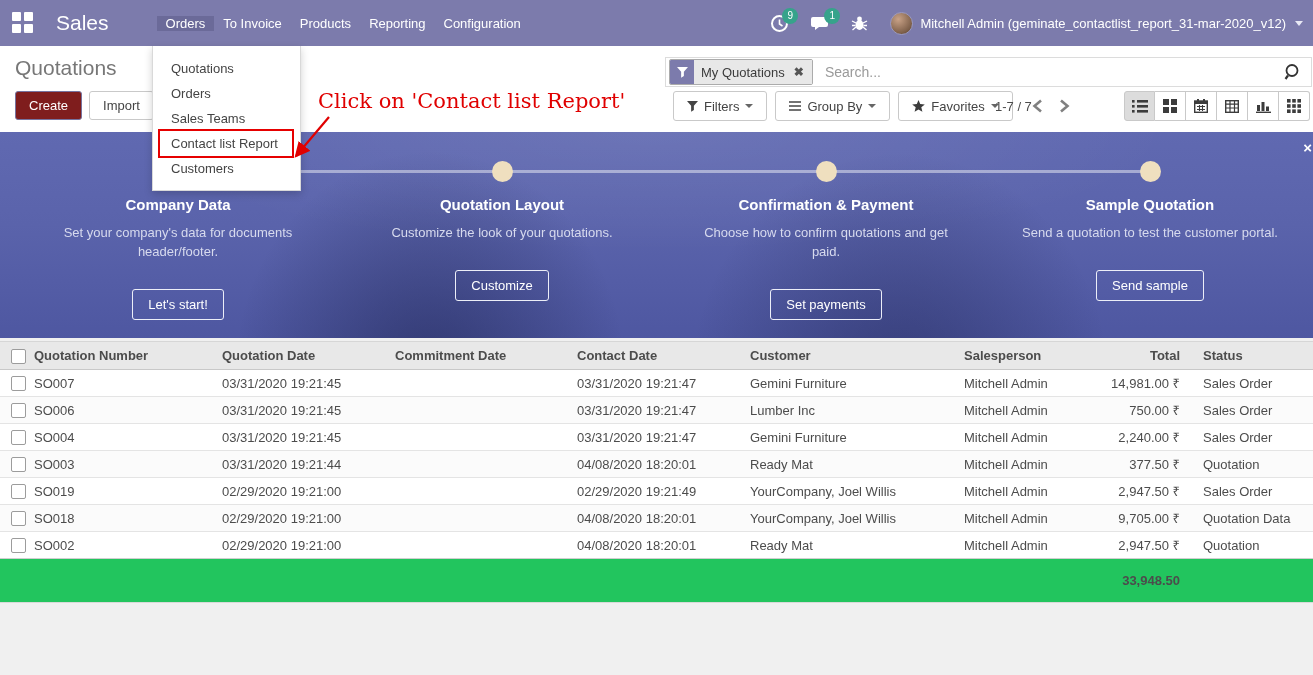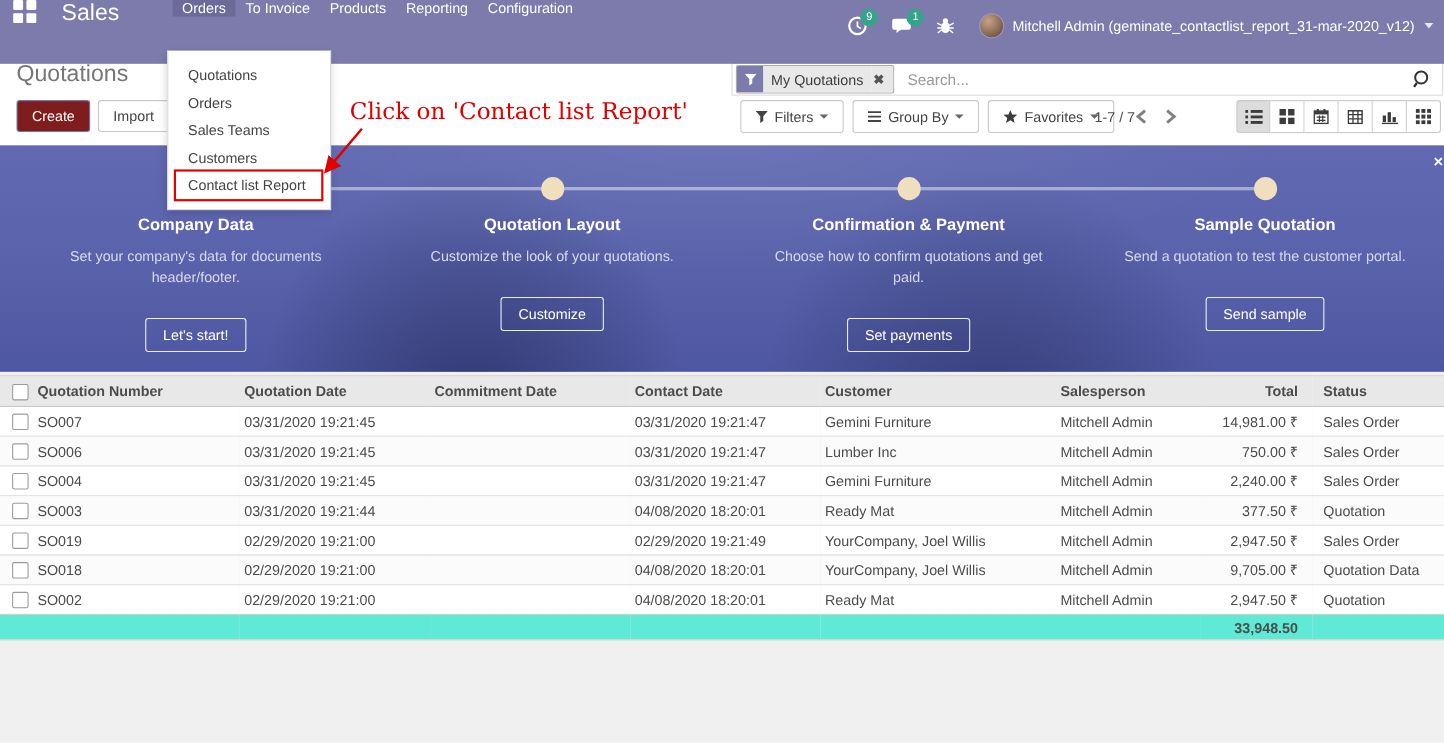--- a/index.html
+++ b/index.html
@@ -1,20 +1,20 @@
 <!DOCTYPE html>
 <html><head>
 <meta charset="utf-8">
 <style>
   html,body{margin:0;padding:0;}
   #app{position:relative;width:1313px;height:675px;background:#f0f0f0;overflow:hidden;
        font-family:"Liberation Sans",sans-serif;-webkit-font-smoothing:antialiased;}
 
   
-  .topbar{position:absolute;top:0;left:0;right:0;height:58px;background:#7c7bac;display:flex;align-items:flex-start;color:#fff;z-index:20;}
+  .topbar{position:absolute;top:0;left:0;right:0;height:46px;background:#7c7bac;display:flex;align-items:center;color:#fff;z-index:20;}
   .apps-btn{display:flex;align-items:center;padding:0 0 0 12px;cursor:pointer;}
   .apps-grid{width:22px;height:22px;display:grid;grid-template-columns:9px 9px;grid-template-rows:9px 9px;gap:3px;}
   .apps-grid span{background:#fff;border-radius:1px;}
   .brand{display:flex;align-items:center;font-size:21px;padding-left:22px;cursor:pointer;}
   .topnav{display:flex;margin-left:48px;}
   .nav-item{display:flex;align-items:center;padding:0 9px;font-size:13px;cursor:pointer;}
   .nav-item.active{background:#6b6a99;}
   .topbar-right{margin-left:auto;display:flex;align-items:center;padding-right:10px;}
   .tb-icon{position:relative;display:flex;align-items:center;justify-content:center;width:42px;height:46px;cursor:pointer;}
   .badge{position:absolute;top:8px;right:2px;min-width:16px;height:16px;border-radius:8px;background:#36a38b;color:#fff;
@@ -73,21 +73,21 @@
   .step .step-btn{margin-top:28px;background:transparent;border:1px solid #eceef8;color:#fff;font-size:13px;
                   padding:7px 15px;border-radius:3px;cursor:pointer;font-family:"Liberation Sans",sans-serif;}
 
   
   .listview{position:absolute;top:341px;left:0;right:0;z-index:2;}
   table{border-collapse:collapse;width:1313px;table-layout:fixed;font-size:13px;color:#4c4c4c;}
   thead th{background:#e8e8e8;border-bottom:1px solid #c8c8c8;border-top:1px solid #d6d6d6;font-weight:bold;text-align:left;
            height:28px;padding:0 4px;box-sizing:border-box;white-space:nowrap;overflow:hidden;}
   tbody td{height:27px;padding:0 4px;border-top:1px solid #e4e4e4;background:#fff;box-sizing:border-box;white-space:nowrap;overflow:hidden;}
   tbody tr:nth-child(even) td{background:#fbfbfb;}
-  tfoot td{height:23px;background:#5eead4;border-top:1px solid #cfcfcf;border-bottom:1px solid #d9d9d9;font-weight:bold;padding:0 4px;box-sizing:border-box;}
+  tfoot td{height:44px;background:#22c55e;border-top:1px solid #cfcfcf;border-bottom:1px solid #d9d9d9;font-weight:bold;padding:0 4px;box-sizing:border-box;}
   th.col-total,td.col-total{text-align:right;padding-right:13px;}
   th.col-status,td.col-status{padding-left:10px;}
   .cb{display:inline-block;width:13px;height:13px;border:1px solid #9c9c9c;border-radius:2px;background:#fff;margin-left:7px;vertical-align:middle;cursor:pointer;}
 
   
   .dropdown{position:absolute;left:152px;top:46px;width:147px;background:#fff;border:1px solid #d9d9d9;border-top:none;
             box-shadow:0 3px 8px rgba(0,0,0,.18);padding:10px 0 9px;z-index:30;}
   .dropdown-item{position:relative;height:25px;line-height:25px;padding-left:18px;font-size:13px;color:#444;cursor:pointer;}
   .red-frame{position:absolute;left:5px;right:6px;top:-2px;bottom:-2px;border:2px solid #e60000;pointer-events:none;}
 
@@ -425,22 +425,22 @@
           <td class="col-status"></td>
         </tr>
       </tfoot>
     </table>
   </section>
 
   <div class="dropdown" id="orders-dropdown">
       <div class="dropdown-item">Quotations</div>
       <div class="dropdown-item">Orders</div>
       <div class="dropdown-item">Sales Teams</div>
+      <div class="dropdown-item">Contact list Report<span class="red-frame"></span></div>
       <div class="dropdown-item">Customers</div>
-      <div class="dropdown-item">Contact list Report<span class="red-frame"></span></div>
     </div>
 
   <div class="annotation-text">Click on 'Contact list Report'</div>
   <svg class="annotation-arrow" width="60" height="55" viewBox="0 0 60 55">
     <defs>
       <marker id="ah" markerWidth="9" markerHeight="9" refX="6" refY="3.5" orient="auto">
         <path d="M0 0 L7 3.5 L0 7 Z" fill="#e00000"></path>
       </marker>
     </defs>
     <line x1="46" y1="5" x2="13" y2="44" stroke="#e00000" stroke-width="2.2" marker-end="url(#ah)"></line>

